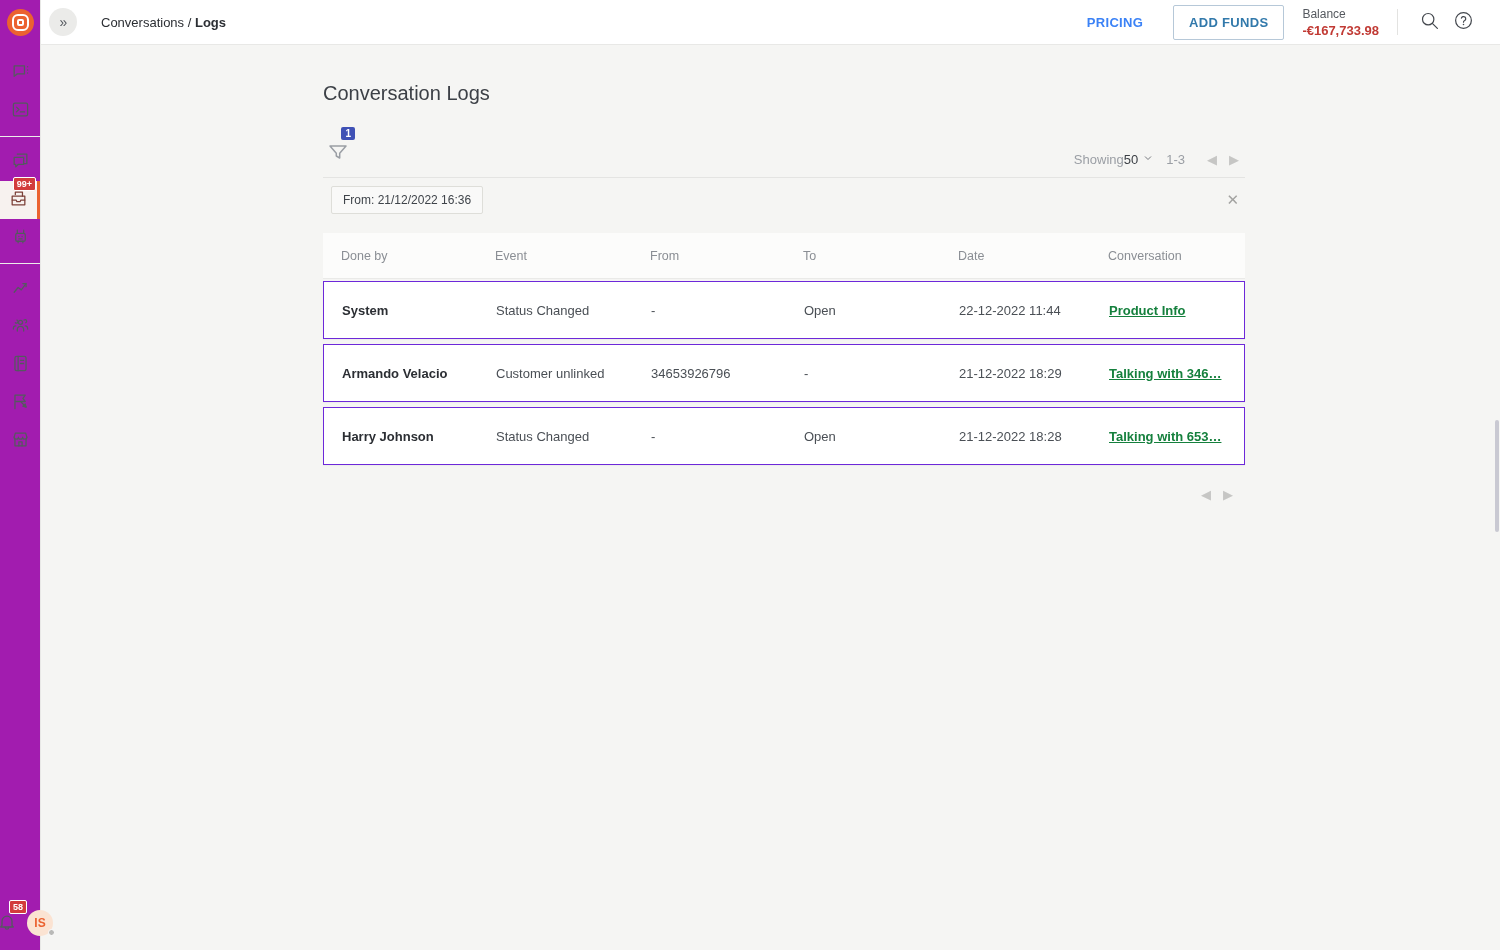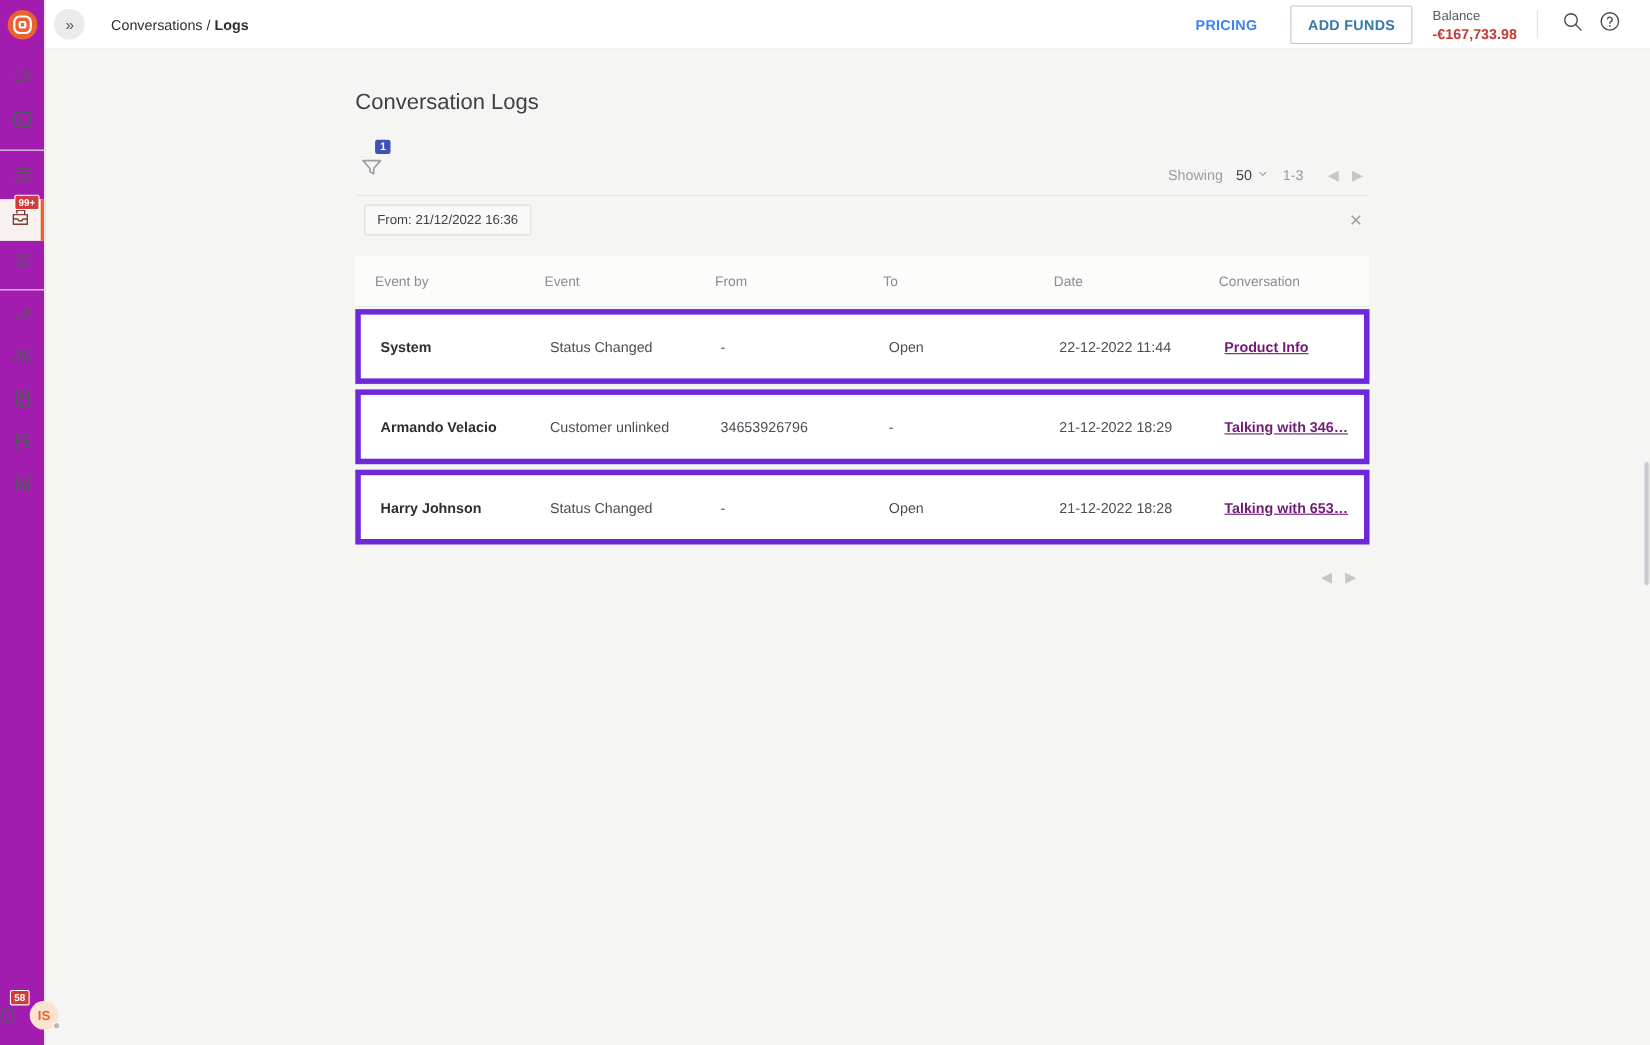--- a/index.html
+++ b/index.html
@@ -76,21 +76,21 @@
   .container { width:922px; margin-left:282px; }
   .page-title { font-size:20px; font-weight:500; color:#3c4046; margin-top:37px; }
   .toolbar { display:flex; align-items:flex-end; justify-content:space-between; margin-top:26px; height:36px; }
   .filter-btn { position:relative; width:26px; height:26px; margin-left:3px; cursor:pointer; }
   .filter-btn svg { stroke:#9a9ea4; fill:none; stroke-width:1.5; stroke-linejoin:round; }
   .filter-count {
     position:absolute; top:-14px; right:-3px; background:#3f51b5; color:#fff;
     font-size:10px; font-weight:bold; line-height:13px; padding:0 4px; border-radius:2px;
   }
   .showing-group { display:flex; align-items:center; font-size:13px; color:#9a9ea4; }
-  .showing-label { margin-right:12px; }
+  .showing-label { }
   .page-size { color:#3c4046; display:flex; cursor:pointer; }
   .page-size svg { margin-left:4px; stroke:#55595f; fill:none; stroke-width:1.6; }
   .range-label { margin-left:12px; }
   .pager { display:flex; margin-left:16px; }
   .pager-arrow { color:#c6c6c4; font-size:13px; padding:0 6px; cursor:pointer; }
   
   .chip-row {
     border-top:1px solid #e4e4e2; margin-top:10px; padding:8px 0 9px 8px;
     display:flex; align-items:center; justify-content:space-between;
   }
@@ -100,28 +100,28 @@
   }
   .chip-close { color:#a3a3a1; font-size:15px; cursor:pointer; padding:0 6px; }
   
   .grid-cols { display:grid; grid-template-columns:154px 155px 153px 155px 150px 1fr; }
   .table-head {
     background:#fcfcfb; border-bottom:1px solid #eaeae8; height:46px;
     align-items:center; padding-left:18px; margin-top:10px;
   }
   .th { font-size:12.5px; color:#8a8e94; }
   .row-card {
-    background:#fff; border:5px solid #6d28d9; height:68px;
+    background:#fff; border:1px solid #6d28d9; height:58px;
     align-items:center; padding-left:18px; margin-top:5px;
     box-shadow:0 1px 1px rgba(0,0,0,.03);
   }
   .row-card:first-of-type { margin-top:2px; }
   .td { font-size:13px; color:#4a4f55; padding-right:10px; overflow:hidden; white-space:nowrap; }
   .td.done-by { font-weight:bold; color:#2b2e33; }
-  .td a { color:#701a75; font-weight:bold; text-decoration:underline; }
+  .td a { color:#15803d; font-weight:bold; text-decoration:underline; }
   .bottom-pager { display:flex; justify-content:flex-end; margin-top:22px; padding-right:6px; }
   
   .scroll-thumb { position:fixed; right:1px; top:420px; width:4px; height:112px; background:#c9c9d2; border-radius:2px; }
 </style>
 </head>
 <body>
 
 <nav class="sidebar">
   <div class="logo">
     <div class="ring1"></div>
@@ -312,21 +312,21 @@
         </span>
       </div>
     </div>
 
     <div class="chip-row">
       <span class="filter-chip">From: 21/12/2022 16:36</span>
       <span class="chip-close">✕</span>
     </div>
 
     <div class="grid-cols table-head">
-      <span class="th">Event by</span>
+      <span class="th">Done by</span>
       <span class="th">Event</span>
       <span class="th">From</span>
       <span class="th">To</span>
       <span class="th">Date</span>
       <span class="th">Conversation</span>
     </div>
 
     <div id="rows">
         <div class="grid-cols row-card">
           <span class="td done-by">System</span>

